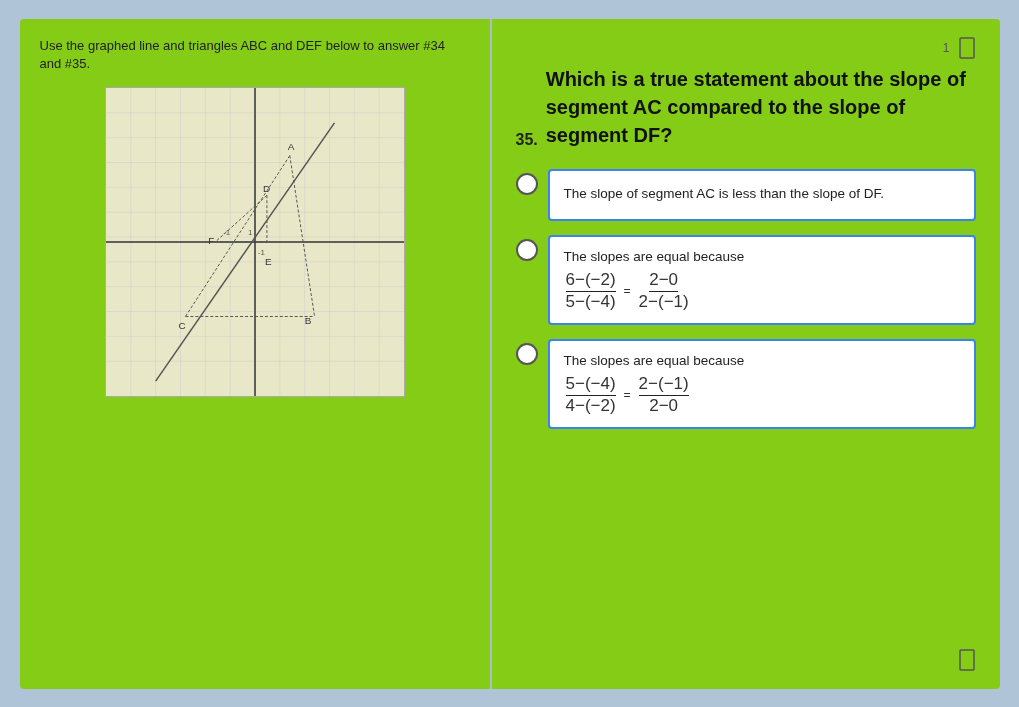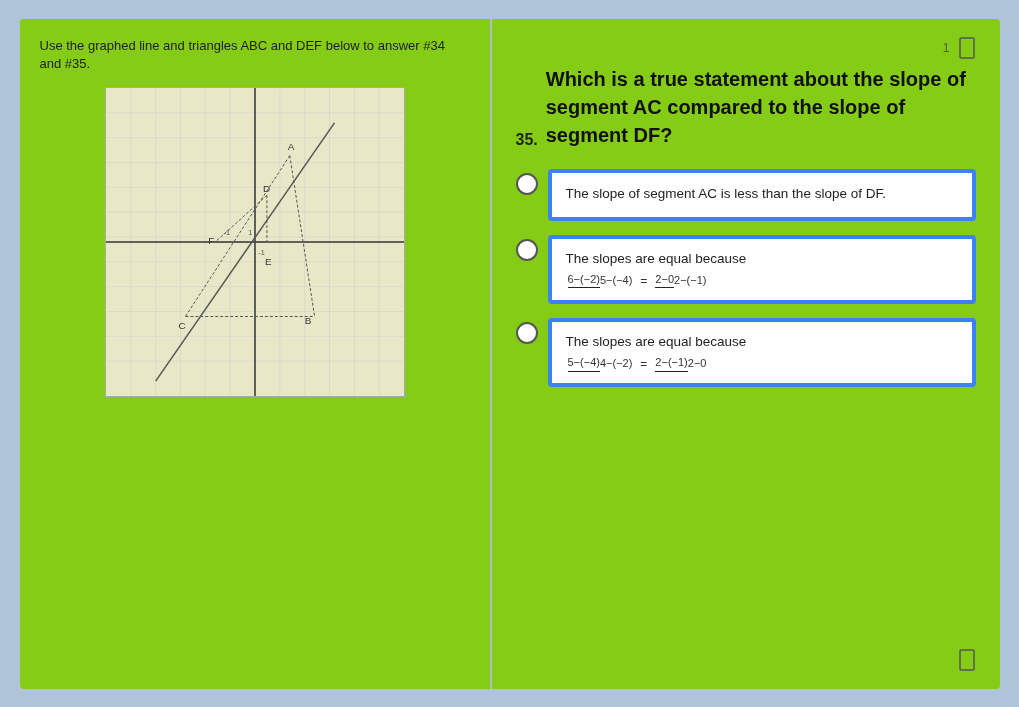--- a/index.html
+++ b/index.html
@@ -127,39 +127,39 @@
       border: 2px solid #555;
       border-radius: 50%;
       flex-shrink: 0;
       margin-top: 4px;
       background: #fff;
     }
 
     .answer-box {
       flex: 1;
       background: #fff;
-      border: 4px solid #3b82f6;
+      border: 2px solid #3b82f6;
       border-radius: 4px;
       padding: 10px 14px;
       font-size: 13.5px;
       color: #222;
       line-height: 1.5;
       min-height: 52px;
       display: flex;
       flex-direction: column;
       justify-content: center;
     }
 
     .fraction-line {
       display: inline-flex;
-      flex-direction: row;
+      flex-direction: column;
       align-items: center;
       vertical-align: middle;
       margin: 0 2px;
-      font-size: 11px;
+      font-size: 17px;
     }
 
     .fraction-line .numerator {
       border-bottom: 1px solid #222;
       padding-bottom: 1px;
       line-height: 1.2;
     }
 
     .fraction-line .denominator {
       line-height: 1.2;

